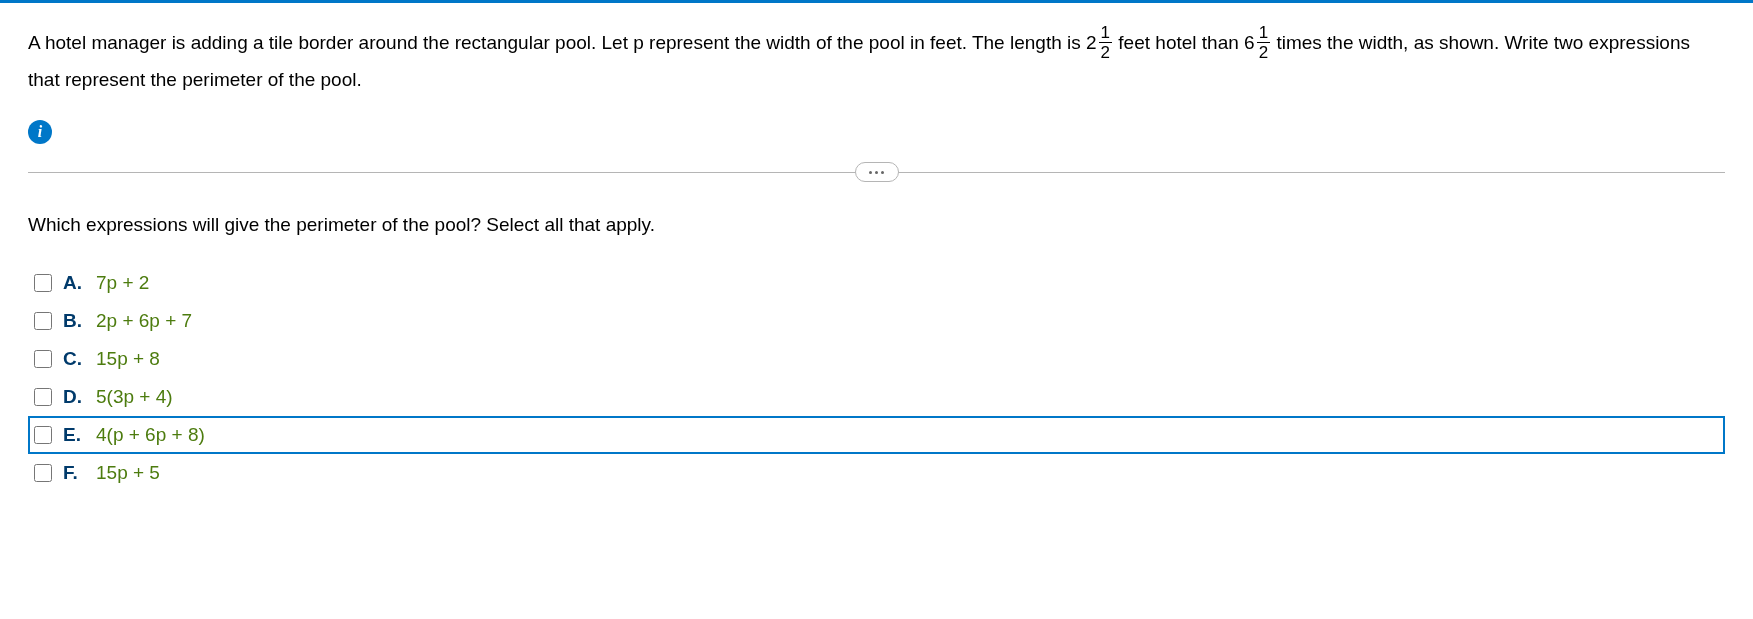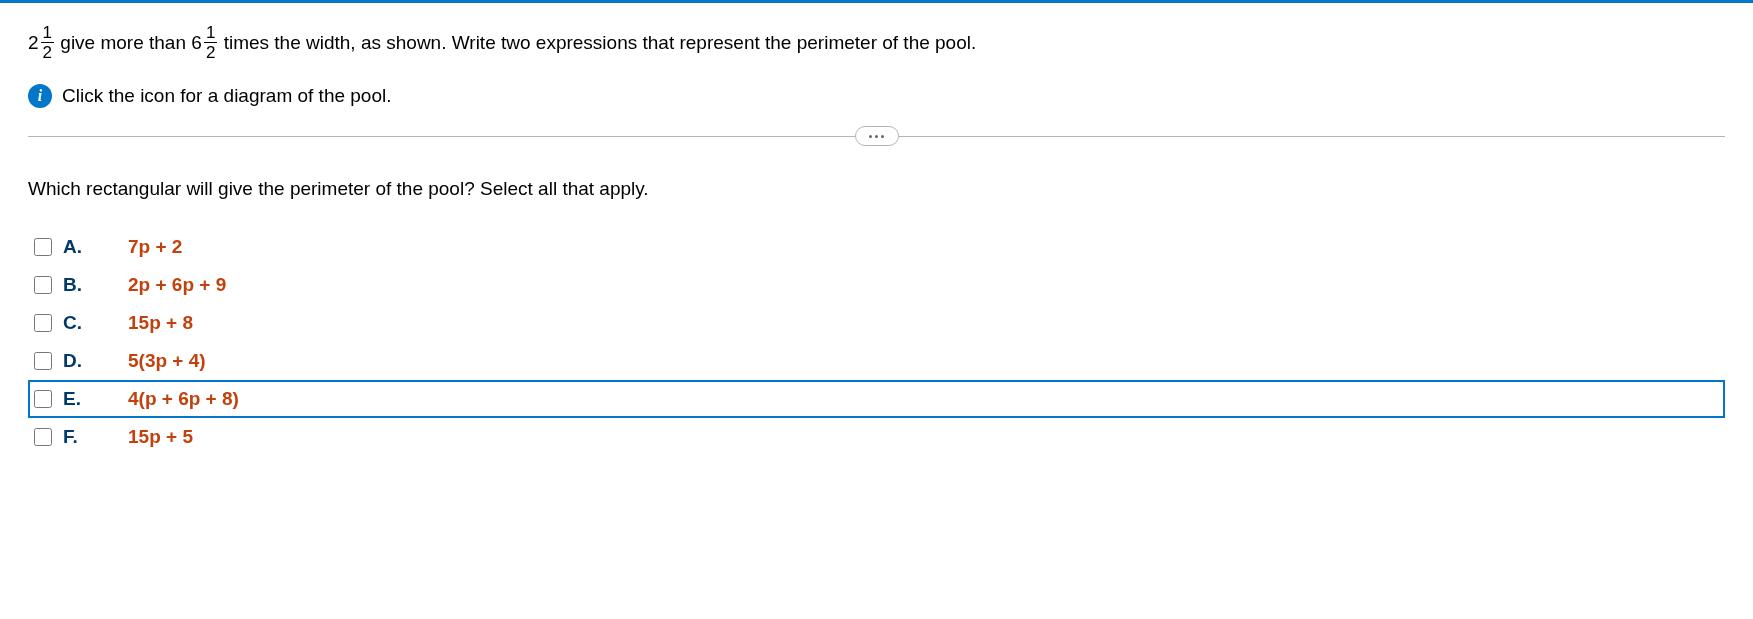--- a/index.html
+++ b/index.html
@@ -105,23 +105,22 @@
     height: 18px;
     accent-color: #0077c8;
     cursor: pointer;
   }
   .option-letter {
     font-weight: bold;
     color: #003a6b;
     width: 22px;
   }
   .option-math {
-    color: #c2410c;
-    font-weight: bold;
-    margin-left: 32px;
+    color: #4d7c0f;
+    font-weight: normal;
   }
   .fraction {
     display: inline-flex;
     flex-direction: column;
     align-items: center;
     vertical-align: middle;
     line-height: 1;
     font-size: 17px;
     position: relative;
     top: -1px;
@@ -143,70 +142,70 @@
   }
 </style>
 </head>
 <body>
 
 <div class="top-border"></div>
 
 <div class="content">
 
   <div class="problem-text">
+    <span>A hotel manager is adding a tile border around the rectangular pool. Let p represent the width of the pool in feet. The length is </span>
     <span class="mixed">
       <span class="whole">2</span>
       <span class="fraction">
         <span class="num">1</span>
         <span class="den">2</span>
       </span>
     </span>
-    <span> give more than </span>
+    <span> feet hotel than </span>
     <span class="mixed">
       <span class="whole">6</span>
       <span class="fraction">
         <span class="num">1</span>
         <span class="den">2</span>
       </span>
     </span>
     <span> times the width, as shown. Write two expressions that represent the perimeter of the pool.</span>
   </div>
 
   <div class="info-row">
     <div class="info-icon">
       <span>i</span>
     </div>
-    <span class="info-text">Click the icon for a diagram of the pool.</span>
   </div>
 
   <div class="divider-wrap">
     <hr class="divider">
     <div class="pill">
       <div class="pill-dots">
         <span></span>
           <span></span>
           <span></span>
       </div>
     </div>
   </div>
 
-  <div class="question">Which rectangular will give the perimeter of the pool? Select all that apply.</div>
+  <div class="question">Which expressions will give the perimeter of the pool? Select all that apply.</div>
 
   <div class="options">
 
     <label class="option">
       <input type="checkbox" style="">
       <span class="option-letter">A.</span>
       <span class="option-math">7p + 2</span>
     </label>
 
     <label class="option">
       <input type="checkbox" style="">
       <span class="option-letter">B.</span>
-      <span class="option-math">2p + 6p + 9</span>
+      <span class="option-math">2p + 6p + 7</span>
     </label>
 
     <label class="option">
       <input type="checkbox" style="">
       <span class="option-letter">C.</span>
       <span class="option-math">15p + 8</span>
     </label>
 
     <label class="option">
       <input type="checkbox" style="">

